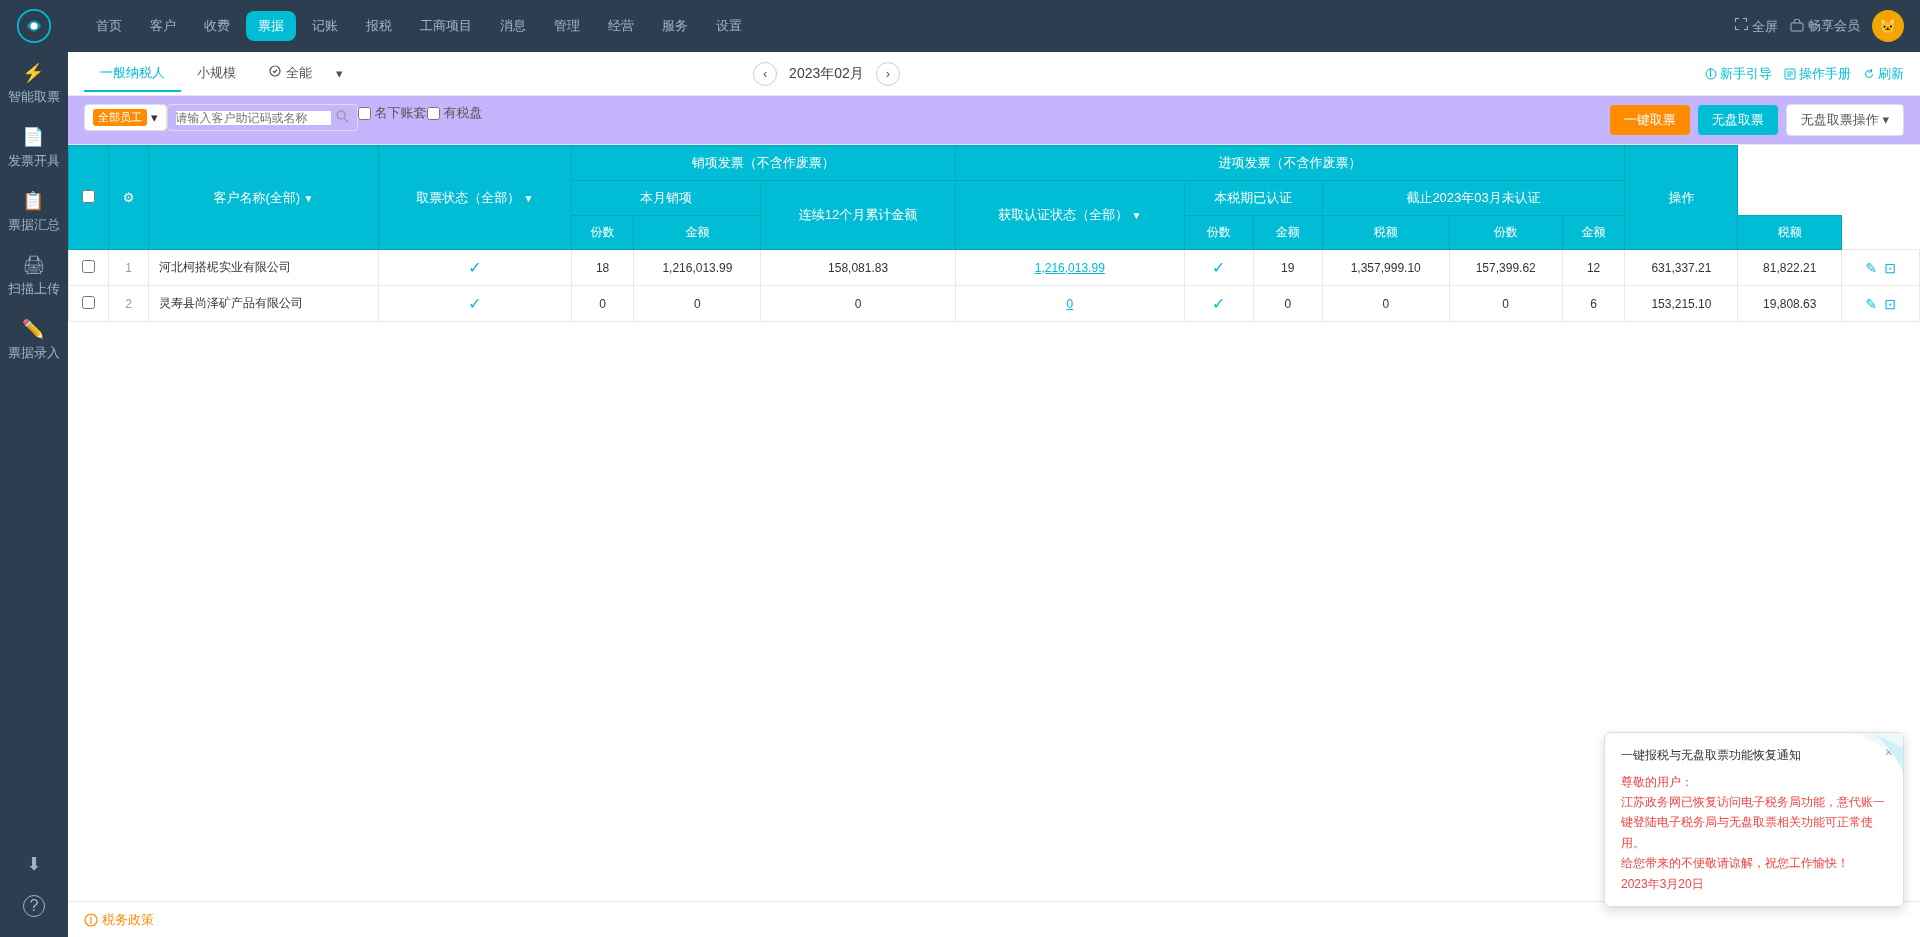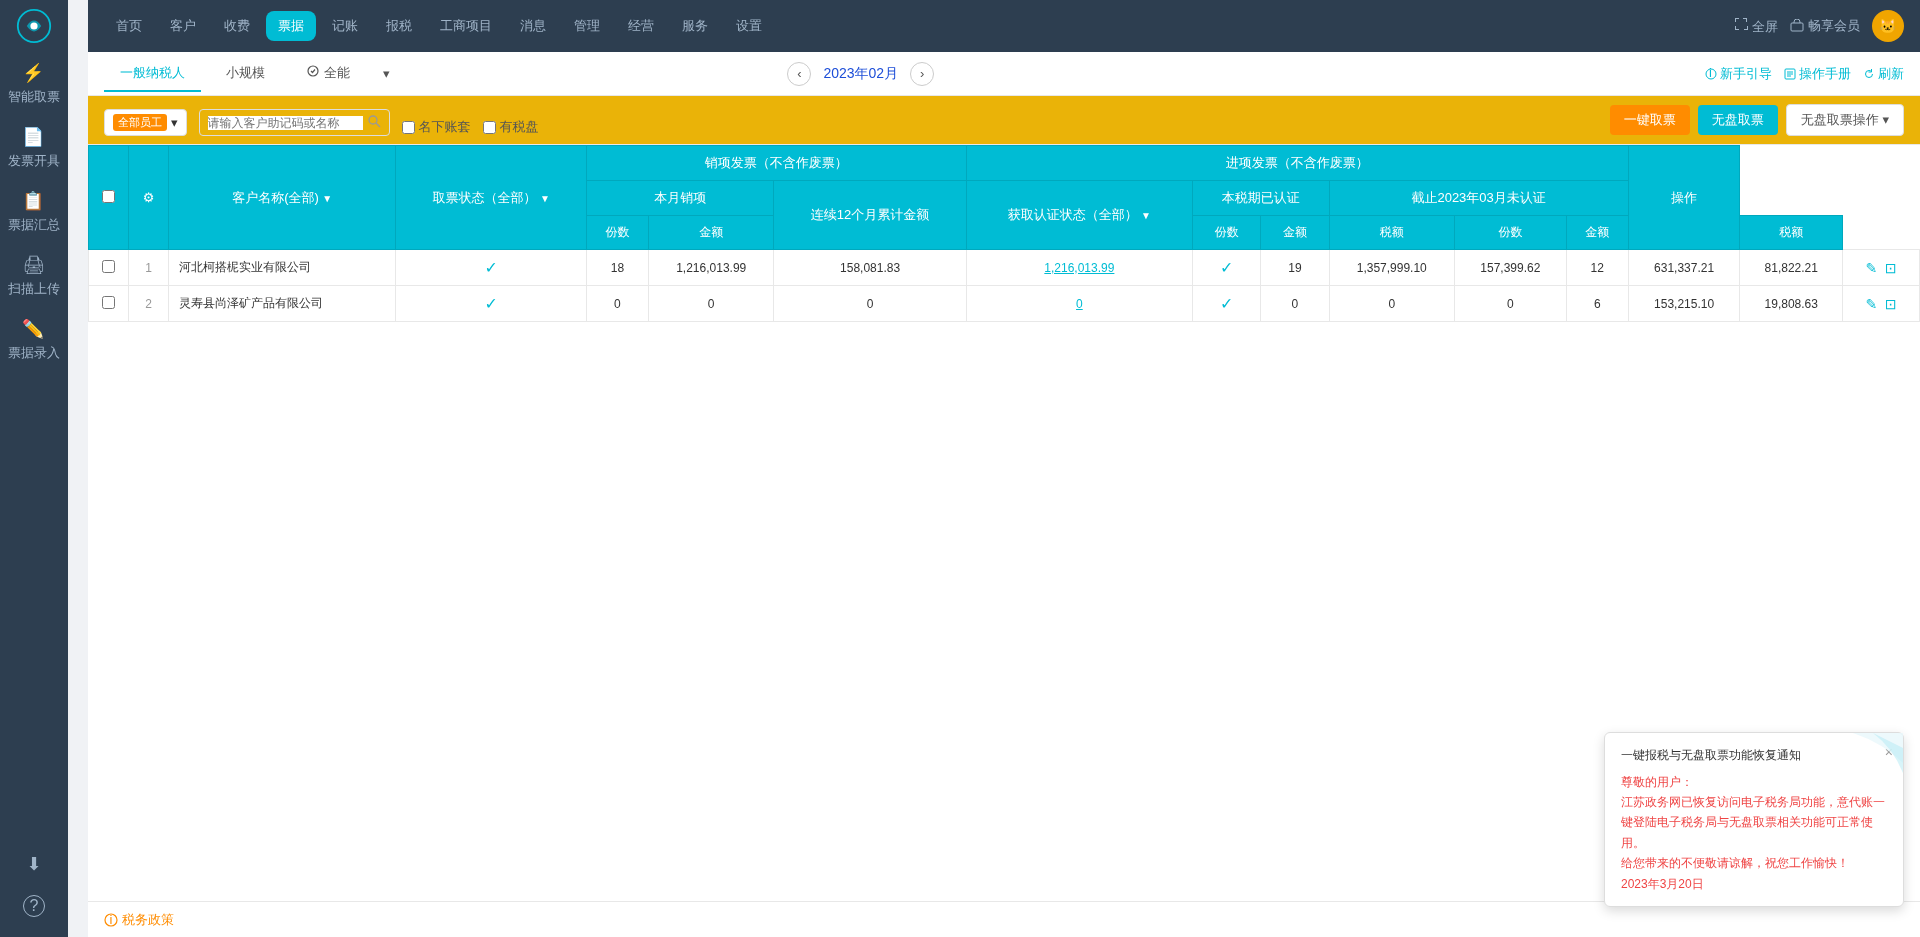--- a/index.html
+++ b/index.html
@@ -44,21 +44,20 @@
       align-items: center;
       padding-bottom: 10px;
     }
 
     
     .main-content {
       flex: 1;
       display: flex;
       flex-direction: column;
       overflow: hidden;
-      margin-left: 20px;
     }
 
     
     .topnav {
       background: #2d3e50;
       height: 52px;
       display: flex;
       align-items: center;
       padding: 0 16px;
       gap: 4px;
@@ -105,21 +104,21 @@
 
     
     .tab-bar {
       background: #fff;
       border-bottom: 1px solid #e8e8e8;
       display: flex;
       align-items: center;
       padding: 0 16px;
       height: 44px;
       flex-shrink: 0;
-      gap: 9px;
+      gap: 0;
       justify-content: space-between;
     }
     .tab-item {
       padding: 8px 16px;
       cursor: pointer;
       border-radius: 4px 4px 0 0;
       color: #555;
       font-size: 13px;
       border-bottom: 2px solid transparent;
     }
@@ -141,38 +140,37 @@
     }
     .tab-nav-btn {
       width: 24px; height: 24px;
       border-radius: 50%;
       border: 1px solid #ccc;
       background: #fff;
       display: flex; align-items: center; justify-content: center;
       cursor: pointer;
       color: #555;
     }
-    .tab-date { font-size: 14px; color: #1d4ed8; font-weight: 500; }
+    .tab-date { font-size: 14px; color: #404040; font-weight: 500; }
     .tab-right-actions {
       margin-left: auto;
       display: flex;
       align-items: center;
       gap: 12px;
       color: #00bcd4;
       font-size: 12px;
     }
     .tab-right-actions span { cursor: pointer; }
 
     
     .filter-bar {
-      background: #eab308;
+      background: #c4b5fd;
       padding: 8px 16px;
       display: flex;
-      align-items: flex-end;
-      gap: 12px;
+      align-items: flex-start;
       flex-shrink: 0;
       border-bottom: 1px solid #e8e8e8;
     }
     .filter-select {
       border: 1px solid #ddd;
       border-radius: 4px;
       padding: 4px 8px;
       font-size: 12px;
       background: #fff;
       display: flex; align-items: center; gap: 4px;

